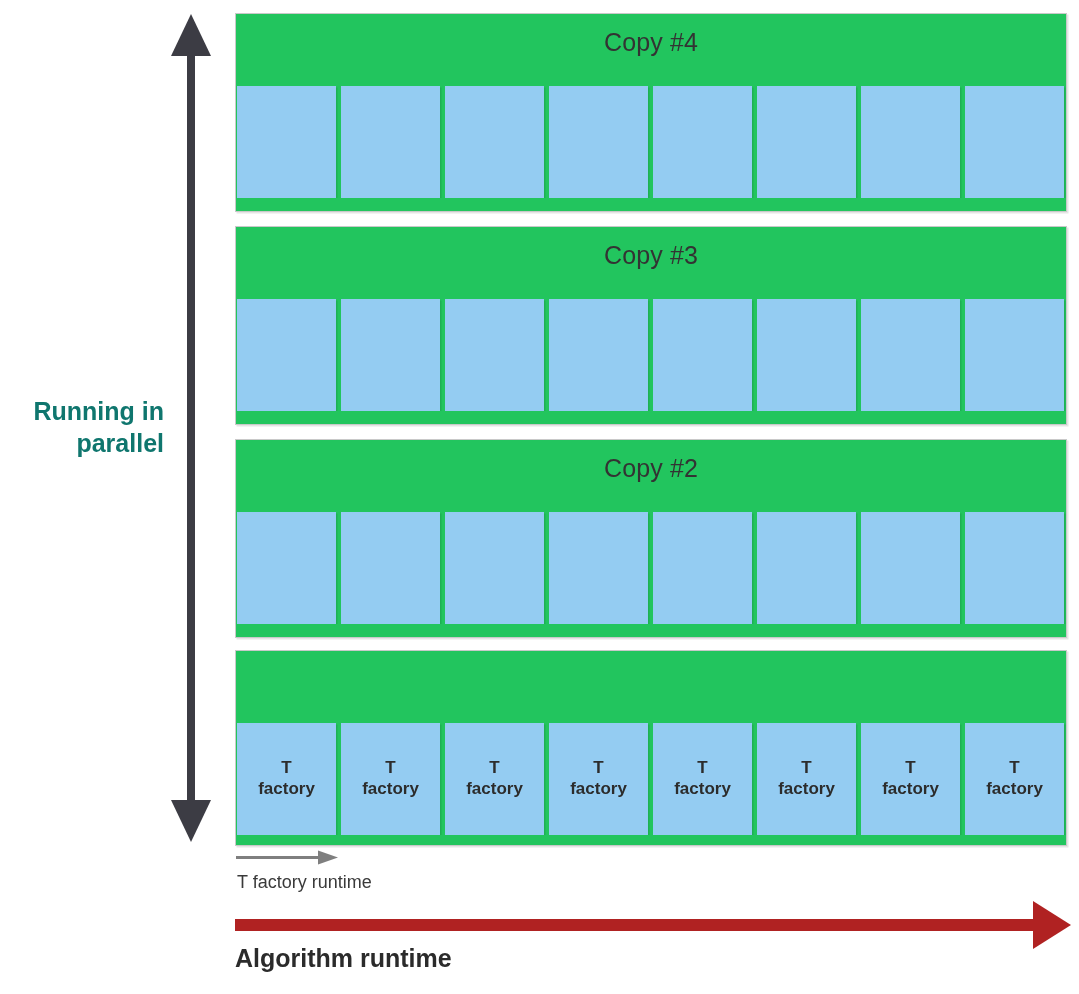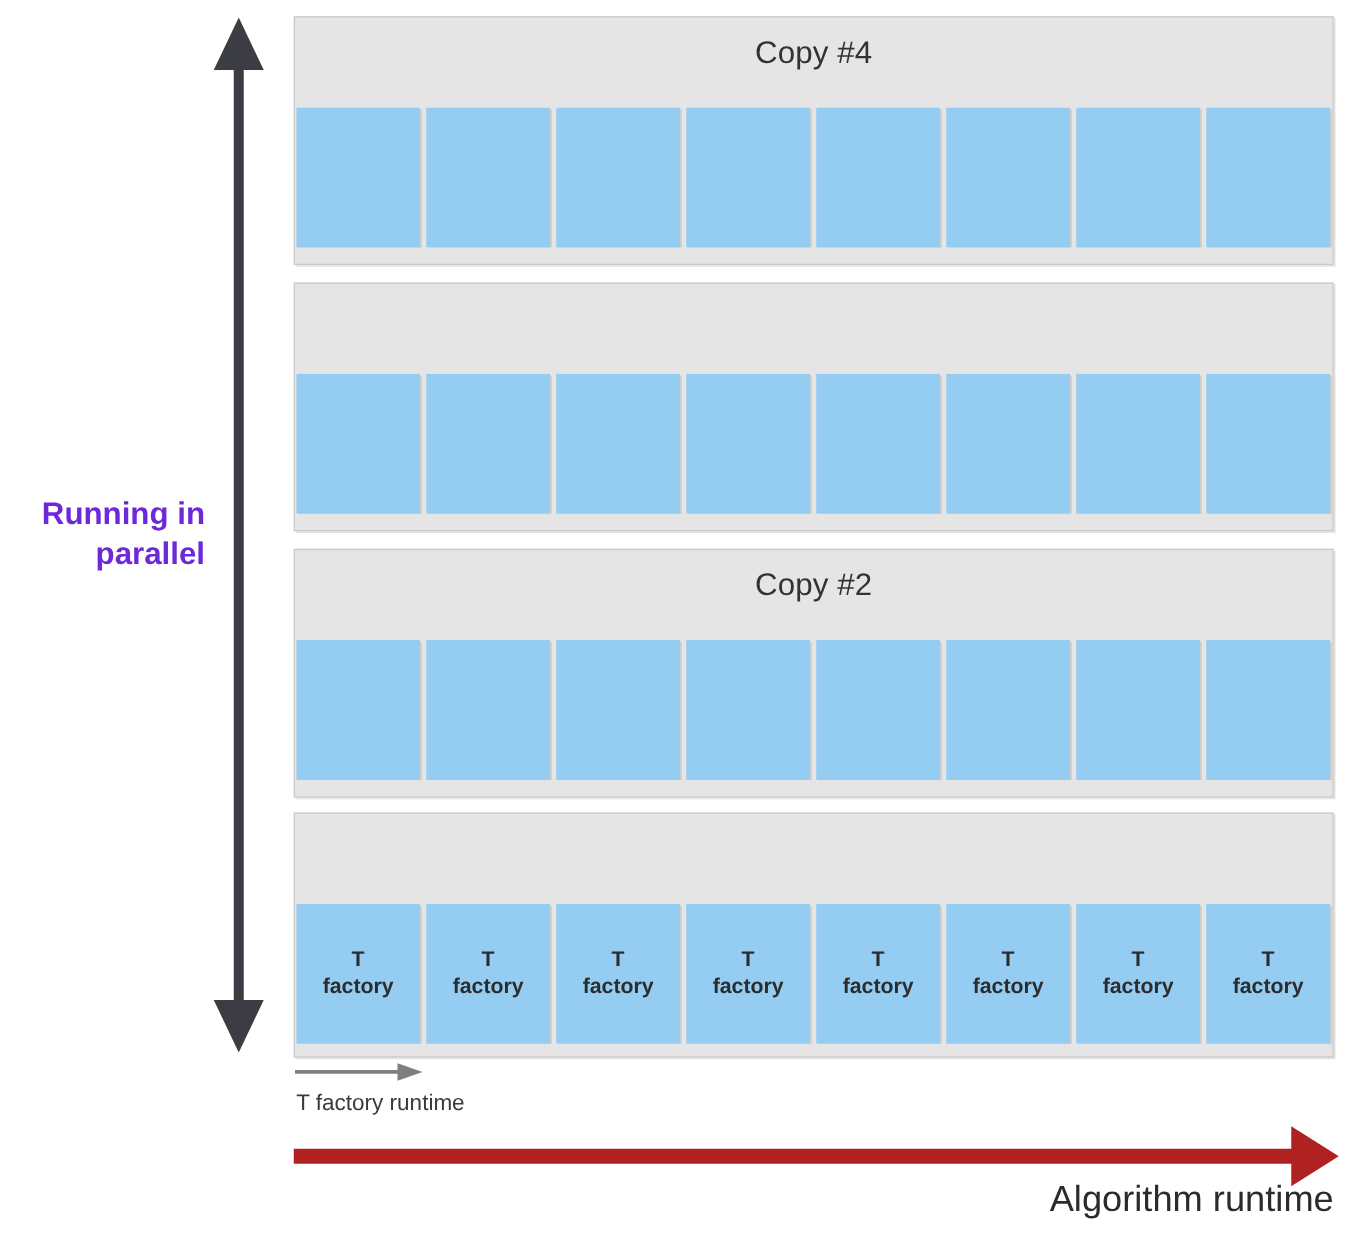--- a/index.html
+++ b/index.html
@@ -30,31 +30,31 @@
     position: absolute;
     left: 0px;
     top: 395px;
     width: 172px;
     text-align: right;
     padding-right: 8px;
     box-sizing: border-box;
     font-size: 25px;
     font-weight: bold;
     line-height: 1.28;
-    color: #6d28d9;
+    color: #0f766e;
     white-space: pre-line;
   }
 
   
   .copy-panel {
     position: absolute;
     left: 235px;
     width: 832px;
     box-sizing: border-box;
-    background: #e5e5e5;
+    background: #22c55e;
     border: 1px solid #c9c9c9;
     box-shadow: 1.5px 1.5px 0 rgba(0,0,0,0.10);
   }
   .copy-title {
     position: absolute;
     left: 0;
     right: 0;
     top: 14px;
     text-align: center;
     font-size: 25px;
@@ -122,23 +122,23 @@
     left: 232px;
     top: 898px;
     width: 840px;
     height: 56px;
   }
   #algorithm-label {
     position: absolute;
     left: 235px;
     top: 944px;
     width: 832px;
-    text-align: right;
-    font-size: 29px;
-    font-weight: normal;
+    text-align: left;
+    font-size: 25px;
+    font-weight: bold;
     color: #2b2b2b;
   }
 </style>
 </head>
 <body>
 
 <div id="parallel-axis">
   <svg width="44" height="828" viewBox="0 0 44 828" xmlns="http://www.w3.org/2000/svg">
     <polygon points="21,0 41,42 1,42" fill="#3c3c44"></polygon>
     <rect x="17" y="38" width="8" height="752" fill="#3c3c44"></rect>
@@ -181,20 +181,21 @@
       <span></span>
     </div>
     <div class="tf-cell">
       <span></span>
       <span></span>
     </div>
   </div>
 </div>
 
 <div class="copy-panel" id="panel-3">
+  <div class="copy-title">Copy #3</div>
   <div class="cell-row">
     <div class="tf-cell">
       <span></span>
       <span></span>
     </div>
     <div class="tf-cell">
       <span></span>
       <span></span>
     </div>
     <div class="tf-cell">

